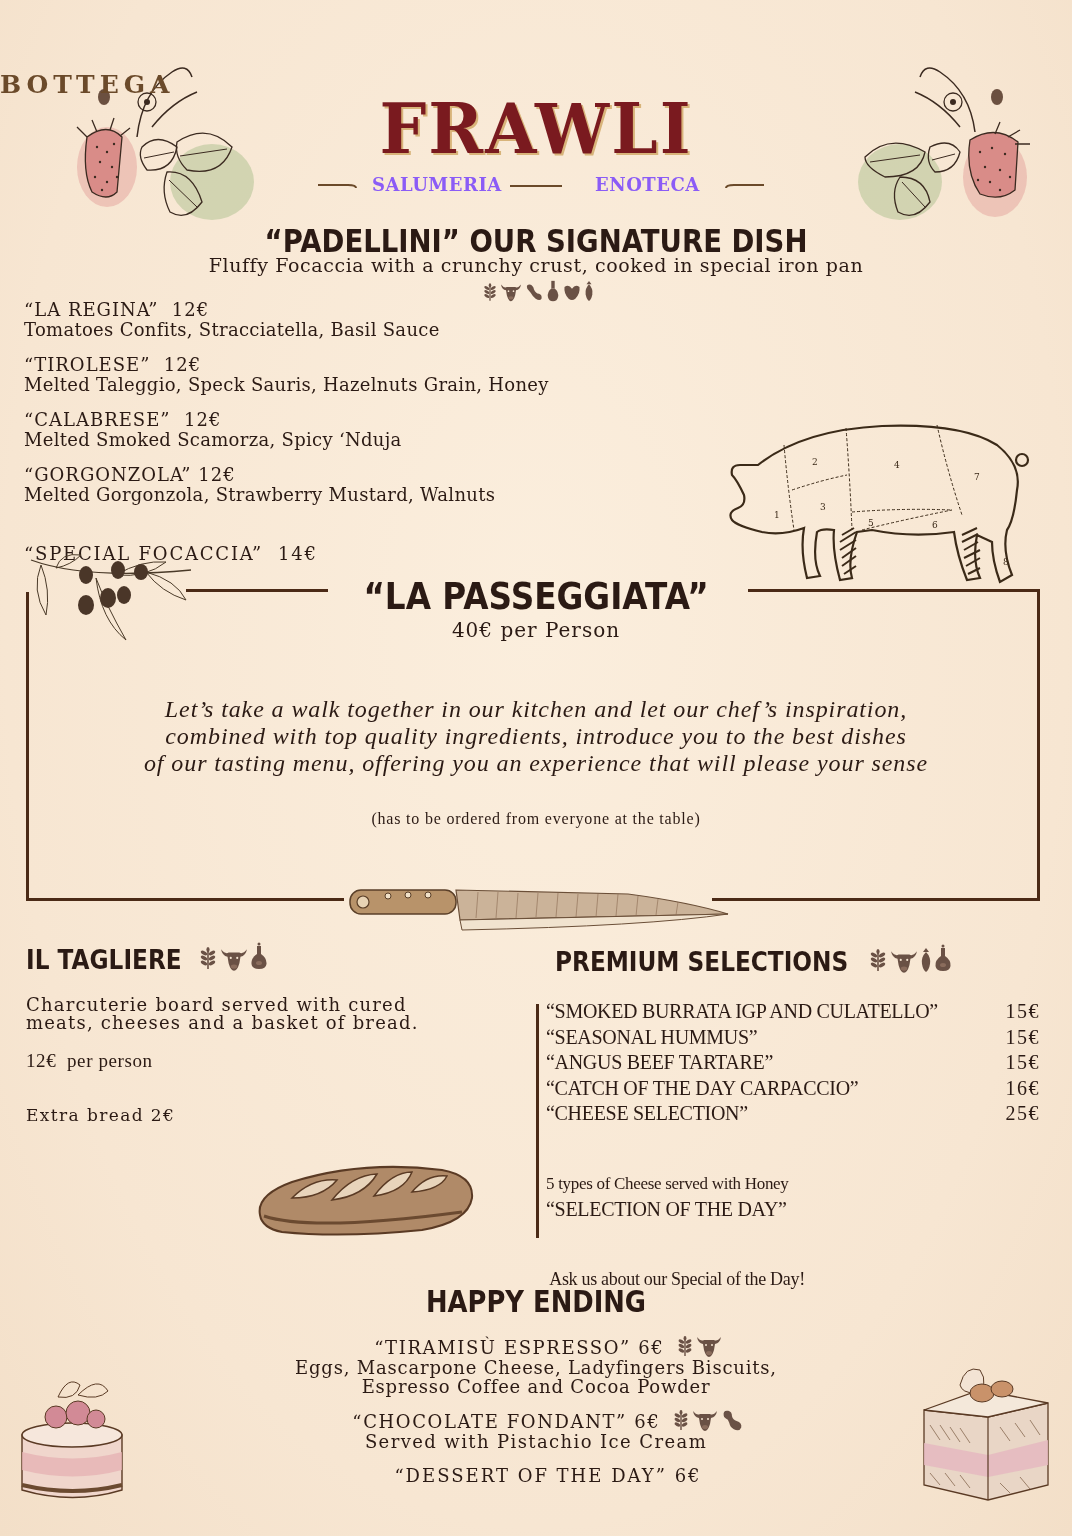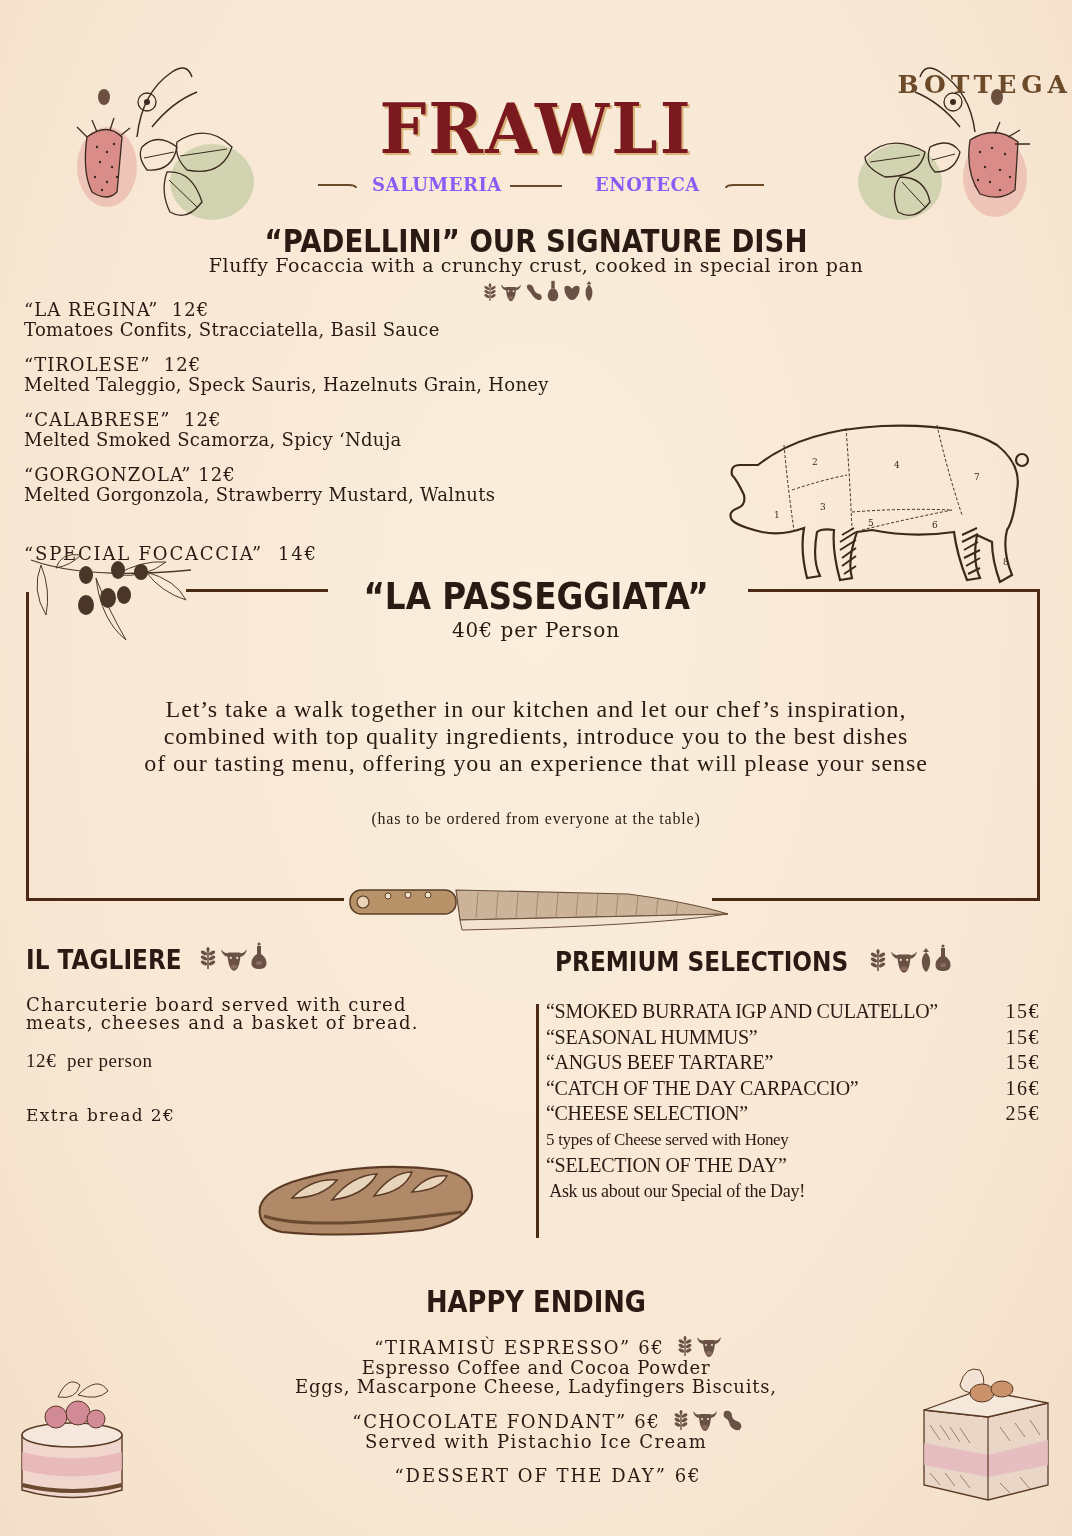--- a/index.html
+++ b/index.html
@@ -8,55 +8,55 @@
     background: #f9ead9;
     background-image: radial-gradient(ellipse at 50% 40%, #fbeedd 0%, #f7e6d2 70%, #f3dfc8 100%);
     color: #2b1a14;
     font-family: "Liberation Serif", "DejaVu Serif", serif;
     position: relative;
     overflow: hidden;
   }
   .abs { position: absolute; }
 
   
-  .brand-top { left: 0; width: 1072px; top: 70px; text-align: right; font-family: "DejaVu Serif", serif; font-weight: bold; font-size: 25px; letter-spacing: 5px; color: #6b4a2a; }
+  .brand-top { left: 0; width: 1072px; top: 70px; text-align: left; font-family: "DejaVu Serif", serif; font-weight: bold; font-size: 25px; letter-spacing: 5px; color: #6b4a2a; }
   .brand-main { left: 0; width: 1072px; top: 96px; text-align: center; font-family: "DejaVu Serif", serif; font-weight: bold; font-size: 66px; letter-spacing: 2px; color: #7a1a1f; text-shadow: 2px 2px 0 #d8b47a; line-height: 1; transform: scaleY(1.05); }
   .brand-sub { top: 174px; font-family: "DejaVu Serif", serif; font-weight: bold; font-size: 18px; color: #8b5cf6; letter-spacing: 0.5px; }
   .flourish { top: 185px; height: 2px; background: #6b4a2a; }
 
   
   .title-sans { font-family: "DejaVu Sans", sans-serif; font-weight: bold; color: #2b1a14; transform: scaleX(0.86); transform-origin: left center; white-space: nowrap; }
   .center-title { left: 0; width: 1072px; text-align: center; }
 
   .sig-title { top: 222px; font-size: 32px; transform-origin: center; }
   .sig-sub { top: 254px; font-family: "DejaVu Serif", serif; font-size: 19px; letter-spacing: 0.6px; }
   .allergen-row { display: inline-flex; gap: 2px; align-items: flex-end; color: #6a5145; font-size: 18px; }
 
   .dish { left: 24px; font-family: "DejaVu Serif", serif; color: #2b1a14; }
   .dish-name { font-size: 18px; letter-spacing: 1px; line-height: 20px; }
   .dish-desc { font-size: 18px; line-height: 20px; letter-spacing: 0.3px; }
 
   
   .box-line { background: #4b2a16; }
   .pass-title { top: 574px; font-size: 38px; transform-origin: center; }
   .pass-price { top: 618px; font-family: "DejaVu Serif", serif; font-size: 20px; letter-spacing: 1px; }
-  .pass-text { top: 696px; font-family: "Liberation Serif", serif; font-size: 24px; line-height: 27px; letter-spacing: 0.9px; }
+  .pass-text { top: 696px; font-family: "Liberation Serif", serif; font-size: 24px; line-height: 27px; letter-spacing: 0.9px; font-style: italic; }
   .pass-note { top: 810px; font-family: "Liberation Serif", serif; font-size: 16px; letter-spacing: 0.8px; }
 
   
   .tag-title { left: 26px; top: 944px; font-size: 27px; }
   .tag-desc { left: 26px; top: 996px; font-family: "DejaVu Serif", serif; font-size: 18px; line-height: 18px; letter-spacing: 1.2px; }
   .tag-price { left: 26px; font-family: Liberation Serif, serif; font-size: 19px; letter-spacing: 0.6px; }
 
   
   .prem-title { left: 555px; top: 946px; font-size: 27px; }
   .prem-list { left: 546px; top: 999px; width: 494px; font-family: "Liberation Serif", serif; }
   .prem-row { display: flex; justify-content: space-between; font-size: 20px; line-height: 25.5px; letter-spacing: -0.3px; }
   .prem-price { letter-spacing: 1.5px; }
-  .prem-note { font-size: 17px; line-height: 26px; letter-spacing: -0.3px; }
+  .prem-note { font-size: 17px; line-height: 26px; letter-spacing: -0.3px; margin-top: 44px; }
 
   
   .he-title { top: 1284px; font-size: 30px; transform-origin: center; }
   .he-item { left: 0; width: 1072px; text-align: center; font-family: "DejaVu Serif", serif; }
   .he-name { font-size: 18px; letter-spacing: 1.6px; line-height: 20px; padding-left: 24px; }
   .he-desc { font-size: 18px; line-height: 19px; letter-spacing: 0.8px; }
 
   svg { display: block; }
 </style>
 </head>
@@ -398,22 +398,22 @@
     <span>“TIRAMISÙ ESPRESSO” 6€</span>
     <span class="allergen-row" style="vertical-align:-4px; margin-left:4px;">
       <svg width="18" height="24">
           <use href="#i-gluten"></use>
         </svg>
       <svg width="26" height="24">
           <use href="#i-dairy"></use>
         </svg>
     </span>
   </div>
+  <div class="he-desc">Eggs, Mascarpone Cheese, Ladyfingers Biscuits,</div>
   <div class="he-desc">Espresso Coffee and Cocoa Powder</div>
-  <div class="he-desc">Eggs, Mascarpone Cheese, Ladyfingers Biscuits,</div>
 </div>
 
 <div class="abs he-item" style="top:1408px;">
   <div class="he-name">
     <span>“CHOCOLATE FONDANT” 6€</span>
     <span class="allergen-row" style="vertical-align:-4px; margin-left:4px;">
       <svg width="18" height="24">
           <use href="#i-gluten"></use>
         </svg>
       <svg width="26" height="24">

